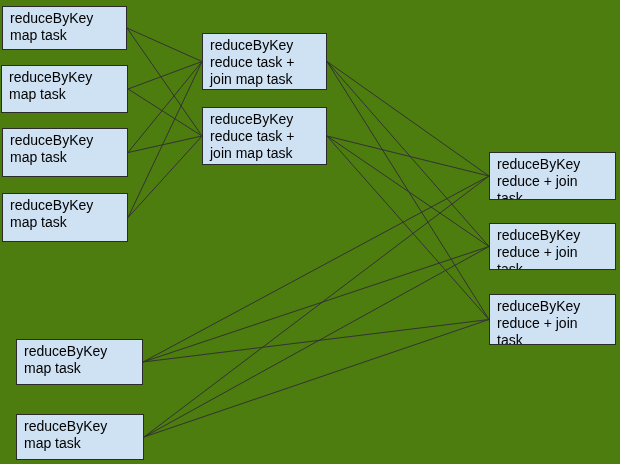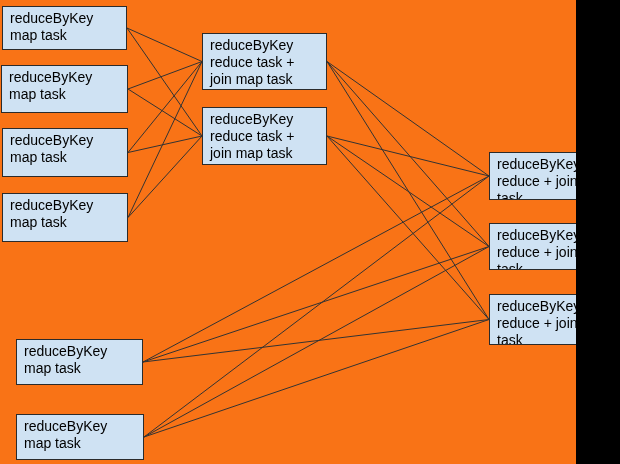--- a/index.html
+++ b/index.html
@@ -23,21 +23,21 @@
     font-size: 14px;
     line-height: 17px;
     padding: 3px 4px 0 7px;
     white-space: pre-line;
     overflow: hidden;
   }
 </style>
 </head>
 <body>
 
-<div id="canvas" style="width: 576px; height: 464px; background: #f97316;">
+<div id="canvas" style="width: 620px; height: 464px; background: #4d7c0f;">
   <svg id="edge-layer" xmlns="http://www.w3.org/2000/svg" width="620" height="464" viewBox="0 0 620 464">
       <line x1="127" y1="28" x2="202" y2="61.5" stroke="#333333" stroke-width="1"></line>
       <line x1="127" y1="28" x2="202" y2="136" stroke="#333333" stroke-width="1"></line>
       <line x1="128" y1="89" x2="202" y2="61.5" stroke="#333333" stroke-width="1"></line>
       <line x1="128" y1="89" x2="202" y2="136" stroke="#333333" stroke-width="1"></line>
       <line x1="128" y1="152.5" x2="202" y2="61.5" stroke="#333333" stroke-width="1"></line>
       <line x1="128" y1="152.5" x2="202" y2="136" stroke="#333333" stroke-width="1"></line>
       <line x1="128" y1="217.5" x2="202" y2="61.5" stroke="#333333" stroke-width="1"></line>
       <line x1="128" y1="217.5" x2="202" y2="136" stroke="#333333" stroke-width="1"></line>
       <line x1="327" y1="61.5" x2="489" y2="176" stroke="#333333" stroke-width="1"></line>

